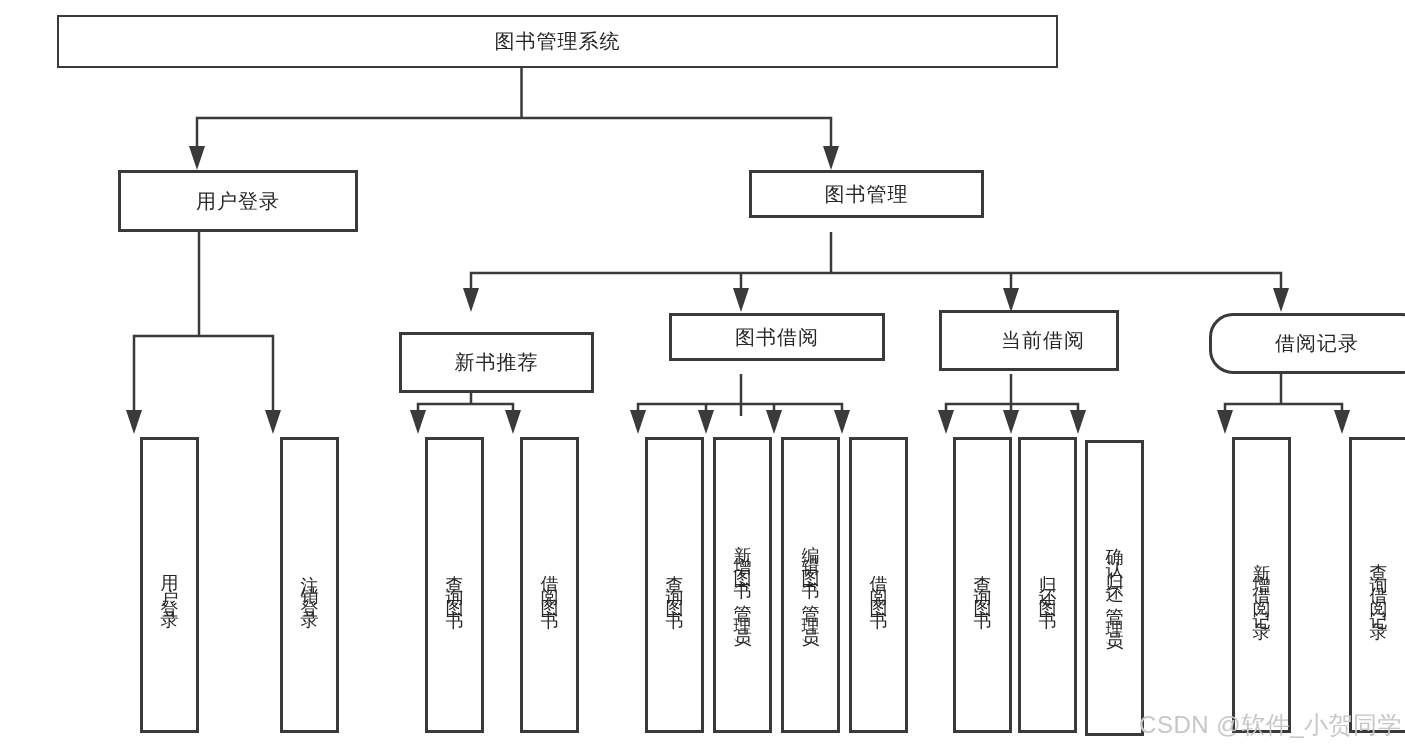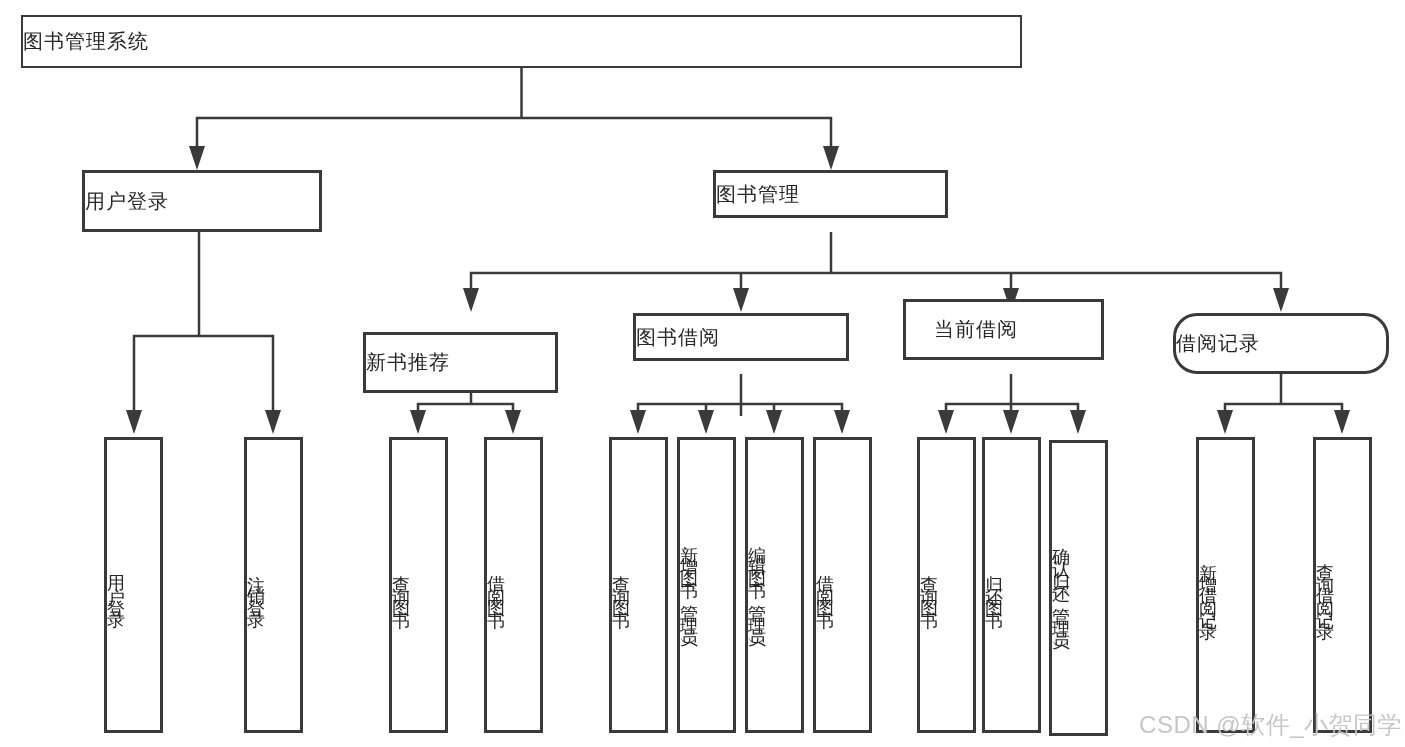--- a/index.html
+++ b/index.html
@@ -24,24 +24,26 @@
   .connectors {
     position: absolute; left: 0; top: 0;
     color: var(--line);
   }
   .node {
     position: absolute;
     background: var(--box-bg);
     border: 3px solid var(--line);
     display: flex;
     align-items: center;
+    justify-content: center;
     color: var(--text);
     font-size: 20px;
     letter-spacing: 1px;
     z-index: 2;
+    margin-left: 36px;
   }
   .node.root { border-width: 2px; }
   .node.leaf { border-width: 3px; }
   .vtext {
     writing-mode: vertical-lr;
     text-orientation: mixed;
     font-size: 18px;
     letter-spacing: 12px;
     line-height: 1;
     white-space: nowrap;
@@ -126,21 +128,21 @@
   <div class="node" style="left:713px; top:170px; width:235px; height:48px;">
     <span>图书管理</span>
   </div>
 
   <div class="node" style="left:363px; top:332px; width:195px; height:61px;">
     <span>新书推荐</span>
   </div>
   <div class="node" style="left:633px; top:313px; width:216px; height:48px;">
     <span>图书借阅</span>
   </div>
-  <div class="node" style="left:903px; top:299px; width:201px; height:61px;padding-left:28px;">
+  <div class="node" style="left:903px; top:310px; width:180px; height:61px;padding-left:28px;">
     <span>当前借阅</span>
   </div>
   <div class="node" style="left:1173px; top:313px; width:216px; height:61px;border-radius:24px;">
     <span>借阅记录</span>
   </div>
 
   <div class="node leaf" style="left:104px; top:437px; width:59px; height:296px;">
     <span class="vtext">用户登录</span>
   </div>
   <div class="node leaf" style="left:244px; top:437px; width:59px; height:296px;">

